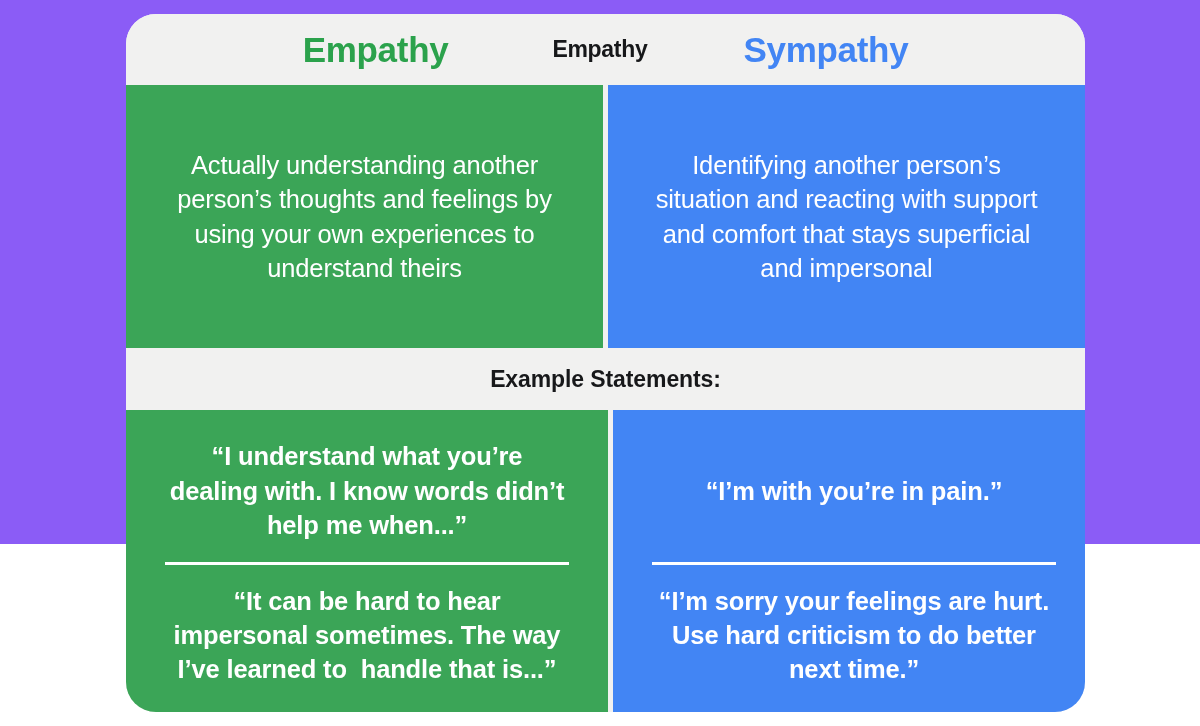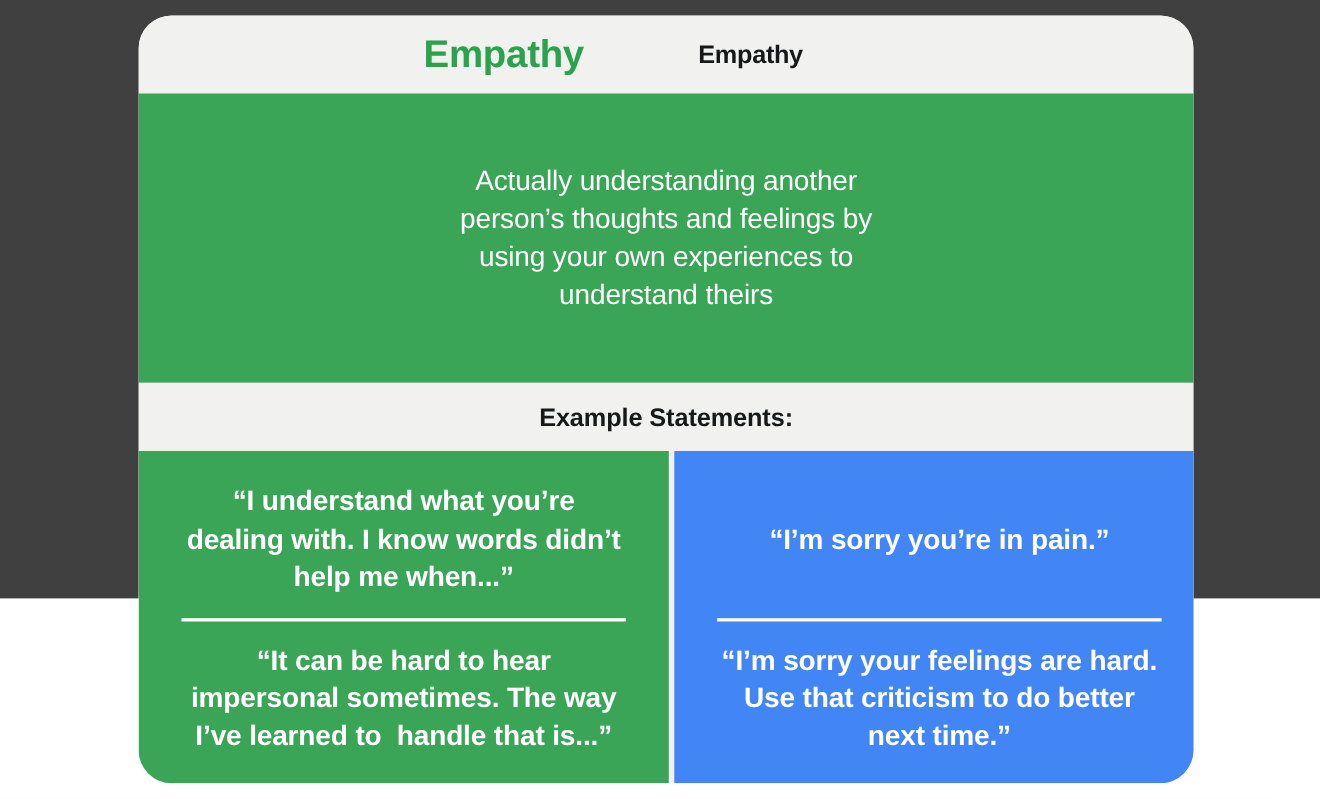--- a/index.html
+++ b/index.html
@@ -10,21 +10,21 @@
     height: 726px;
     background: #ffffff;
     font-family: "Liberation Sans", sans-serif;
     overflow: hidden;
   }
 
   .canvas {
     position: relative;
     width: 1200px;
     height: 544px;
-    background: #404040;
+    background: #8b5cf6;
   }
 
   
   .card {
     position: absolute;
     left: 126px;
     top: 14px;
     width: 959px;
     height: 698px;
     border-radius: 30px;
@@ -151,51 +151,55 @@
 </head>
 <body>
 
 <div class="canvas">
 
   <div class="card">
 
     <div class="header-band">
       <span class="title title-empathy">Empathy</span>
       <span class="title title-versus">Empathy</span>
+      <span class="title title-sympathy">Sympathy</span>
     </div>
 
     <div class="definition-row">
       <div class="panel panel-green">
         <p class="definition-text">Actually understanding another person’s thoughts and feelings by using your own experiences to understand theirs</p>
       </div>
+      <div class="panel panel-blue">
+        <p class="definition-text">Identifying another person’s situation and reacting with support and comfort that stays superficial and impersonal</p>
+      </div>
     </div>
 
     <div class="example-band">
       <span class="example-band-label">Example Statements:</span>
     </div>
 
     <div class="examples-row">
 
       <div class="examples-panel panel-green">
         <div class="quote-block">
           <p class="quote">“I understand what you’re dealing with. I know words didn’t help me when...”</p>
         </div>
         <div class="quote-divider"></div>
         <div class="quote-block">
           <p class="quote">“It can be hard to hear impersonal sometimes. The way I’ve learned to  handle that is...”</p>
         </div>
       </div>
 
       <div class="examples-panel panel-blue">
         <div class="quote-block">
-          <p class="quote">“I’m sorry you’re in pain.”</p>
+          <p class="quote">“I’m with you’re in pain.”</p>
         </div>
         <div class="quote-divider"></div>
         <div class="quote-block">
-          <p class="quote">“I’m sorry your feelings are hard. Use that criticism to do better next time.”</p>
+          <p class="quote">“I’m sorry your feelings are hurt. Use hard criticism to do better next time.”</p>
         </div>
       </div>
 
     </div>
 
   </div>
 
 </div>
 
 </body></html>

